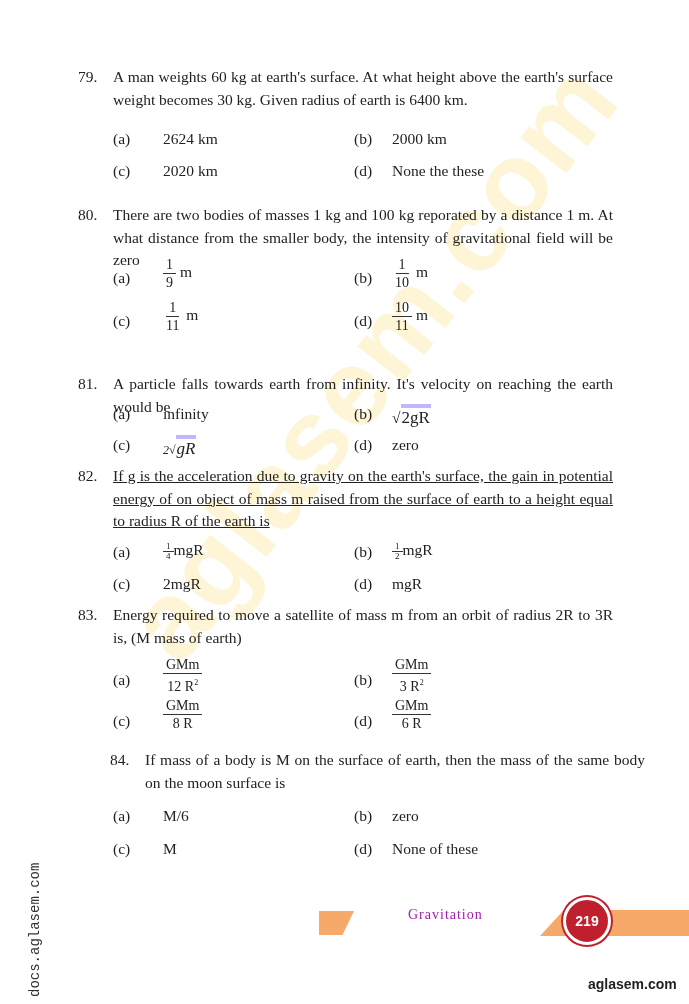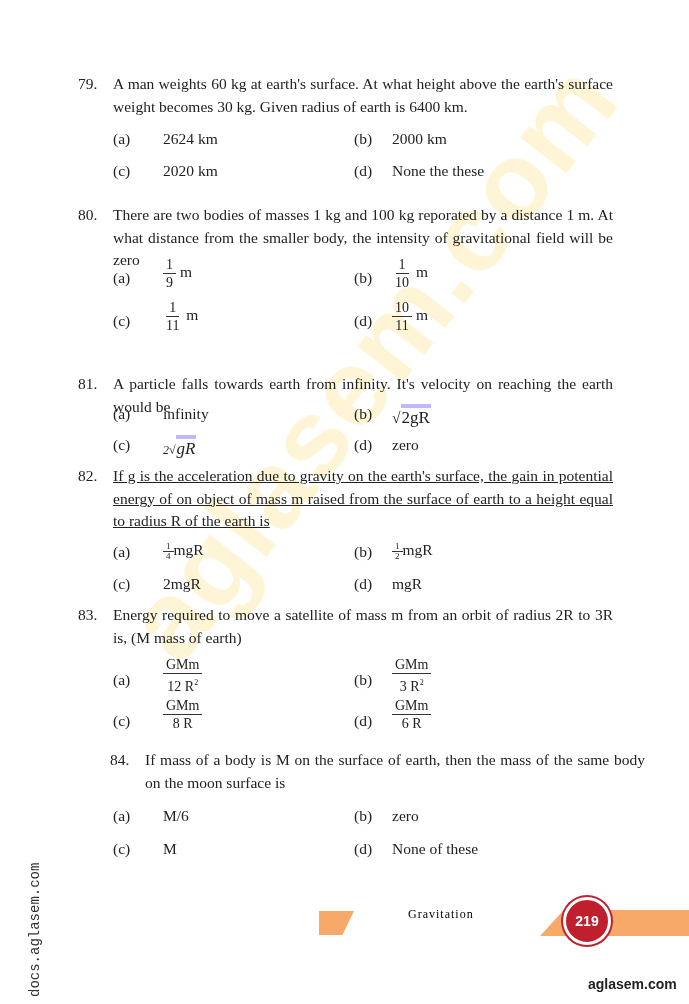--- a/index.html
+++ b/index.html
@@ -26,21 +26,21 @@
   .frac { display: inline-flex; flex-direction: column; align-items: center; vertical-align: middle; line-height: 17px; font-size: 14px; }
   .frac .num { border-bottom: 1px solid #333; padding: 0 3px; }
   .frac .den { padding: 0 3px; }
   .frac.small { font-size: 9px; line-height: 9px; }
   .sq { display: inline-block; border-top: 4px solid #c4b5fd; font-size: 17px; padding: 0 1px; }
   sup { font-size: 8px; }
   .footer-bar-left {
     position: absolute; left: 319px; top: 911px; width: 35px; height: 24px;
     background: #f7a96a; clip-path: polygon(0 0, 100% 0, 67% 100%, 0 100%);
   }
-  .footer-title { position: absolute; left: 408px; top: 907px; font-size: 12px; letter-spacing: 1px; color: #000000; }
+  .footer-title { position: absolute; left: 408px; top: 907px; font-size: 14px; letter-spacing: 1px; color: #a21caf; }
   .footer-bar-right {
     position: absolute; left: 540px; top: 910px; width: 149px; height: 26px;
     background: #f7a96a; clip-path: polygon(16% 0, 100% 0, 100% 100%, 0 100%);
   }
   .page-badge {
     position: absolute; left: 563px; top: 897px; width: 48px; height: 48px; border-radius: 50%;
     background: #c0202e; border: 3px solid #fff; box-shadow: 0 0 0 2px #c0202e;
     color: #fff; font-family: "Liberation Sans", sans-serif; font-weight: bold; font-size: 14px;
     display: flex; align-items: center; justify-content: center; box-sizing: border-box;
   }
@@ -50,21 +50,21 @@
     font-family: "Liberation Mono", "DejaVu Sans Mono", monospace; font-size: 14px; color: #333; white-space: nowrap;
   }
 </style>
 </head>
 <body>
 
 <div class="watermark">aglasem.com</div>
 
 <div class="content">
 
-  <div class="q" style="top:73px;">
+  <div class="q" style="top:66px;">
     <span class="qnum">79.</span>
     <div class="qtext">A man weights 60 kg at earth's surface. At what height above the earth's surface weight becomes 30 kg. Given radius of earth is 6400 km.</div>
   </div>
   <div class="opt" style="left:113px; top:129px;">
     <span class="olbl">(a)</span>
     <span class="oval">2624 km</span>
   </div>
   <div class="opt right" style="left:354px; top:129px;">
     <span class="olbl">(b)</span>
     <span class="oval">2000 km</span>

